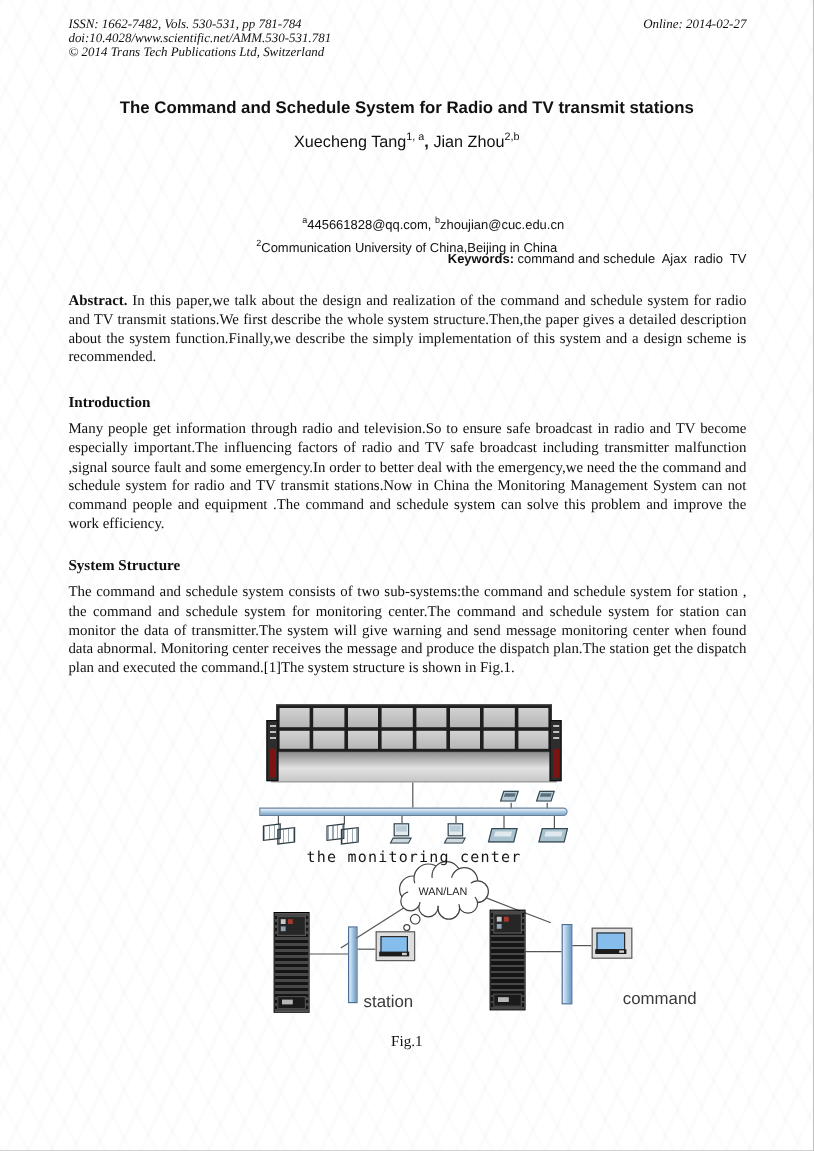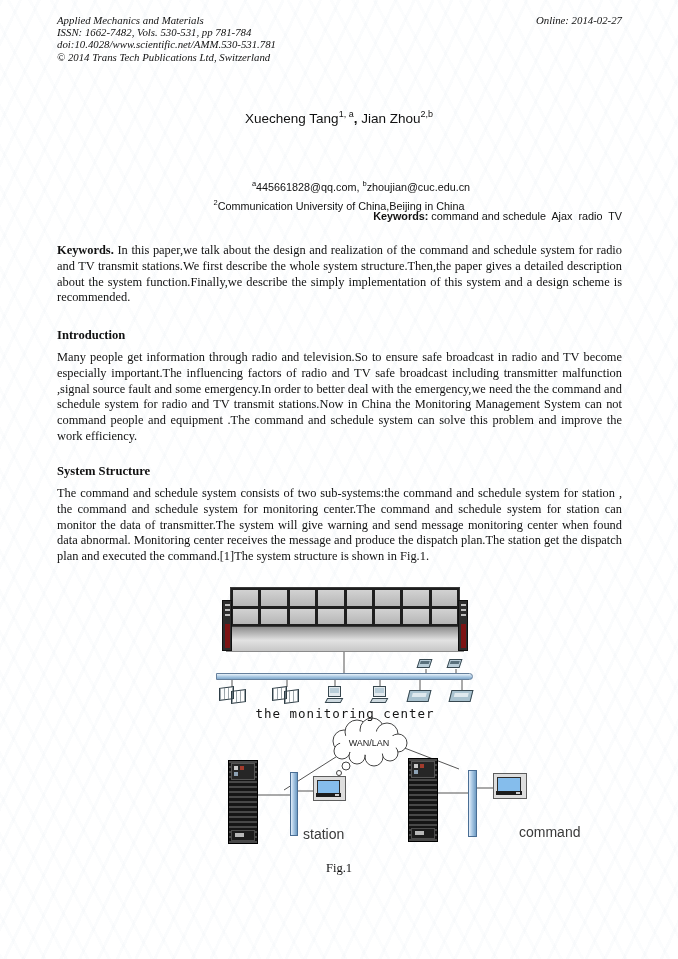--- a/index.html
+++ b/index.html
@@ -95,45 +95,45 @@
   .stl-l{left:303px;top:243px;} .stl-r{left:519px;top:241px;}
   .figcap{position:absolute;left:0;right:0;top:861px;text-align:center;font-size:12.6px;}
   .linesvg{position:absolute;left:0;top:0;width:678px;height:277px;}
 </style>
 </head>
 <body>
 
 <div class="page">
 
   <div class="hdr">
-    <div>Applied Mechanics and Materials</div>
     <div>ISSN: 1662-7482, Vols. 530-531, pp 781-784</div>
     <div>doi:10.4028/www.scientific.net/AMM.530-531.781</div>
     <div>© 2014 Trans Tech Publications Ltd, Switzerland</div>
     <div class="online">Online: 2014-02-27</div>
   </div>
 
+  <div class="title">The Command and Schedule System for Radio and TV transmit stations</div>
 
   <div class="authors">
     <span>Xuecheng Tang</span><sup>1, a</sup><span class="sep">, </span><span>Jian Zhou</span><sup>2,b</sup>
   </div>
 
   <div class="affil aff2">
     <sup>2</sup><span>Communication University of China,Beijing in China</span>
   </div>
   <div class="affil aff3">
     <sup>a</sup><span>445661828@qq.com, </span><sup>b</sup><span>zhoujian@cuc.edu.cn</span>
   </div>
 
   <div class="kw">
     <b>Keywords:</b><span class="kwt"> command and schedule  Ajax  radio  TV</span>
   </div>
 
   <div class="para abstract">
-    <b>Keywords.</b><span class="kwt"> In this paper,we talk about the design and realization of the command and schedule system for radio and TV transmit stations.We first describe the whole system structure.Then,the paper gives a detailed description about the system function.Finally,we describe the simply implementation of this system and a design scheme is recommended.</span>
+    <b>Abstract.</b><span class="kwt"> In this paper,we talk about the design and realization of the command and schedule system for radio and TV transmit stations.We first describe the whole system structure.Then,the paper gives a detailed description about the system function.Finally,we describe the simply implementation of this system and a design scheme is recommended.</span>
   </div>
 
   <div class="h2 h2-intro">Introduction</div>
   <div class="para p-intro">Many people get information through radio and television.So to ensure safe broadcast in radio and TV become especially important.The influencing factors of radio and TV safe broadcast including transmitter malfunction ,signal source fault and some emergency.In order to better deal with the emergency,we need the the command and schedule system for radio and TV transmit stations.Now in China the Monitoring Management System can not command people and equipment .The command and schedule system can solve this problem and improve the work efficiency.</div>
 
   <div class="h2 h2-sys">System Structure</div>
   <div class="para p-sys">The command and schedule system consists of two sub-systems:the command and schedule system for station , the command and schedule system for monitoring center.The command and schedule system for station can monitor the data of transmitter.The system will give warning and send message monitoring center when found data abnormal. Monitoring center receives the message and produce the dispatch plan.The station get the dispatch plan and executed the command.[1]The system structure is shown in Fig.1.</div>
 
   <div class="fig">
 

